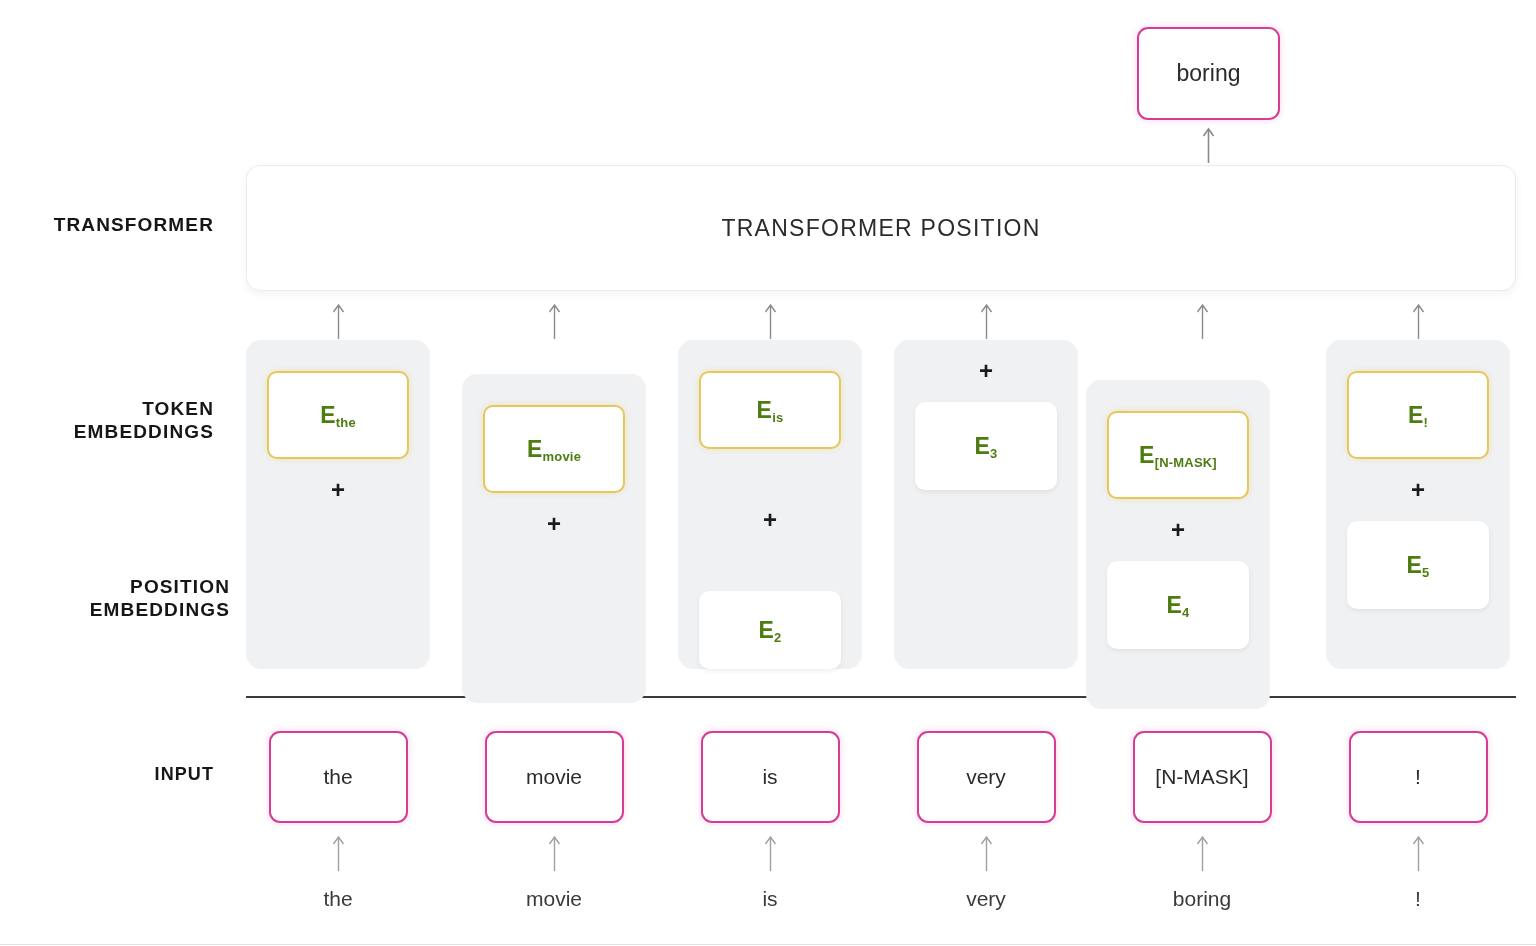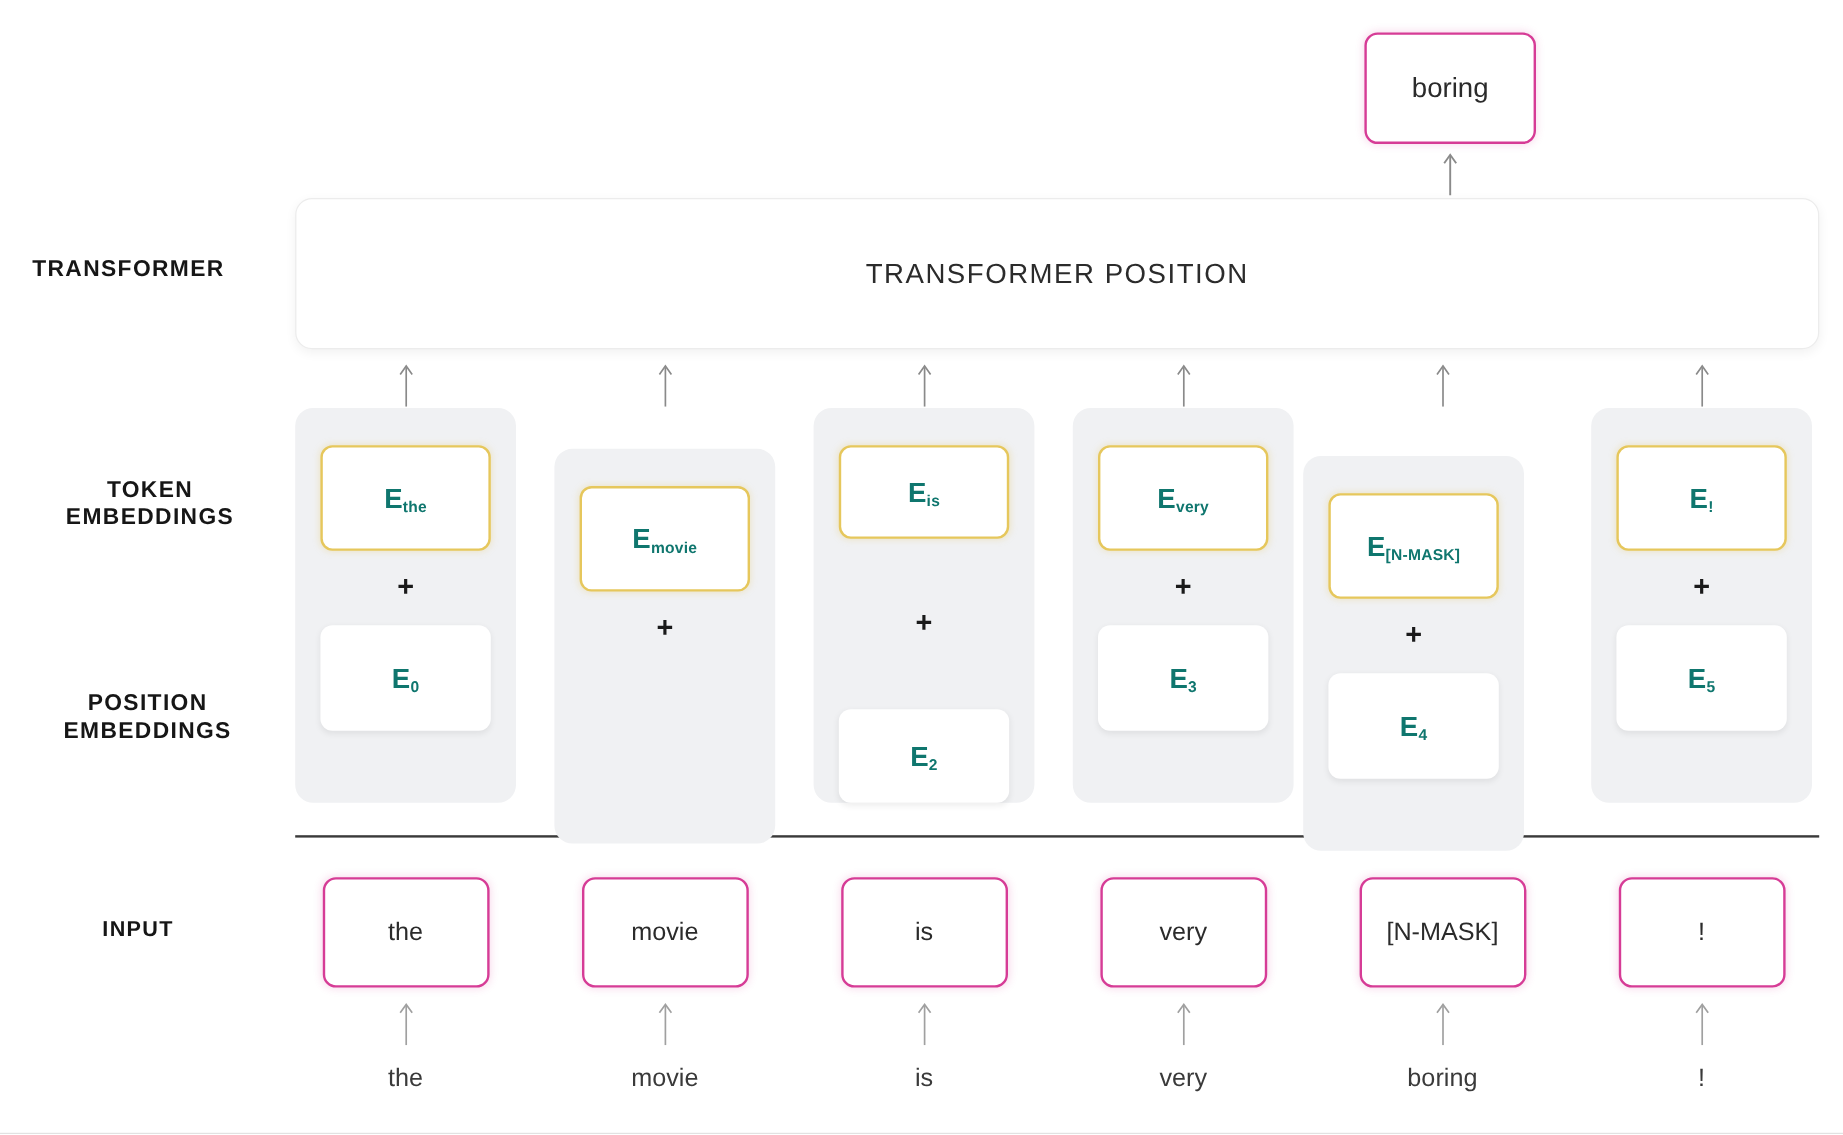--- a/index.html
+++ b/index.html
@@ -13,21 +13,21 @@
     color: #1a1a1a;
     overflow: hidden;
     position: relative;
   }
 
   #stage { position: absolute; inset: 0; }
 
   
   .row-label {
     position: absolute;
-    text-align: center;
+    text-align: right;
     font-weight: bold;
     letter-spacing: 0.06em;
     color: #161616;
     line-height: 1.22;
     font-size: 19px;
   }
   .row-label.transformer { left: 0; width: 214px; top: 213px; }
   .row-label.token       { left: 0; width: 214px; top: 397px; padding-left: 36px; }
   .row-label.position    { left: 16px; width: 214px; top: 575px; }
   .row-label.input       { left: 0; width: 214px; top: 764px; font-size: 18px; padding-left: 16px; }
@@ -81,21 +81,21 @@
   }
   .emb-pos {
     margin-top: 0;
     border: none;
     box-shadow: 0 2px 5px rgba(0,0,0,0.07);
   }
   .plus {
     font-size: 24px; font-weight: bold; color: #1a1a1a;
     height: 62px; line-height: 62px;
   }
-  .e-label { font-size: 23px; font-weight: bold; color: #0f766e; letter-spacing: 0.2px; }
+  .e-label { font-size: 23px; font-weight: bold; color: #4d7c0f; letter-spacing: 0.2px; }
   .e-label sub {
     font-size: 13px; font-weight: bold; letter-spacing: 0.2px;
     vertical-align: baseline; position: relative; bottom: -4px;
   }
 
   
   .arrow {
     position: absolute;
     width: 13px; height: 34px;
   }
@@ -179,23 +179,20 @@
       <svg width="13" height="36" viewBox="0 0 13 36">
         <line x1="6.5" y1="36" x2="6.5" y2="3" stroke="#8a8a8a" stroke-width="1.4"></line>
         <polyline points="1.5,9 6.5,2 11.5,9" fill="none" stroke="#8a8a8a" stroke-width="1.4"></polyline>
       </svg>
     </div>
     <div class="col" style="left: 246px;">
       <div class="emb-box emb-token">
         <span class="e-label"><span>E</span><sub>the</sub></span>
       </div>
       <div class="plus">+</div>
-      <div class="emb-box emb-pos">
-        <span class="e-label"><span>E</span><sub>0</sub></span>
-      </div>
     </div>
     <div class="input-box" style="left: 268.5px;">
       <span>the</span>
     </div>
     <div class="arrow" style="left: 331.5px; top: 835px;">
       <svg width="13" height="36" viewBox="0 0 13 36">
         <line x1="6.5" y1="36" x2="6.5" y2="3" stroke="#a0a0a0" stroke-width="1.4"></line>
         <polyline points="1.5,9 6.5,2 11.5,9" fill="none" stroke="#a0a0a0" stroke-width="1.4"></polyline>
       </svg>
     </div>
@@ -247,23 +244,20 @@
       </svg>
     </div>
     <div class="word" style="left: 678px;">is</div>
     <div class="arrow" style="left: 979.5px; top: 303px;">
       <svg width="13" height="36" viewBox="0 0 13 36">
         <line x1="6.5" y1="36" x2="6.5" y2="3" stroke="#8a8a8a" stroke-width="1.4"></line>
         <polyline points="1.5,9 6.5,2 11.5,9" fill="none" stroke="#8a8a8a" stroke-width="1.4"></polyline>
       </svg>
     </div>
     <div class="col" style="left: 894px;">
-      <div class="emb-box emb-token">
-        <span class="e-label"><span>E</span><sub>very</sub></span>
-      </div>
       <div class="plus">+</div>
       <div class="emb-box emb-pos">
         <span class="e-label"><span>E</span><sub>3</sub></span>
       </div>
     </div>
     <div class="input-box" style="left: 916.5px;">
       <span>very</span>
     </div>
     <div class="arrow" style="left: 979.5px; top: 835px;">
       <svg width="13" height="36" viewBox="0 0 13 36">

